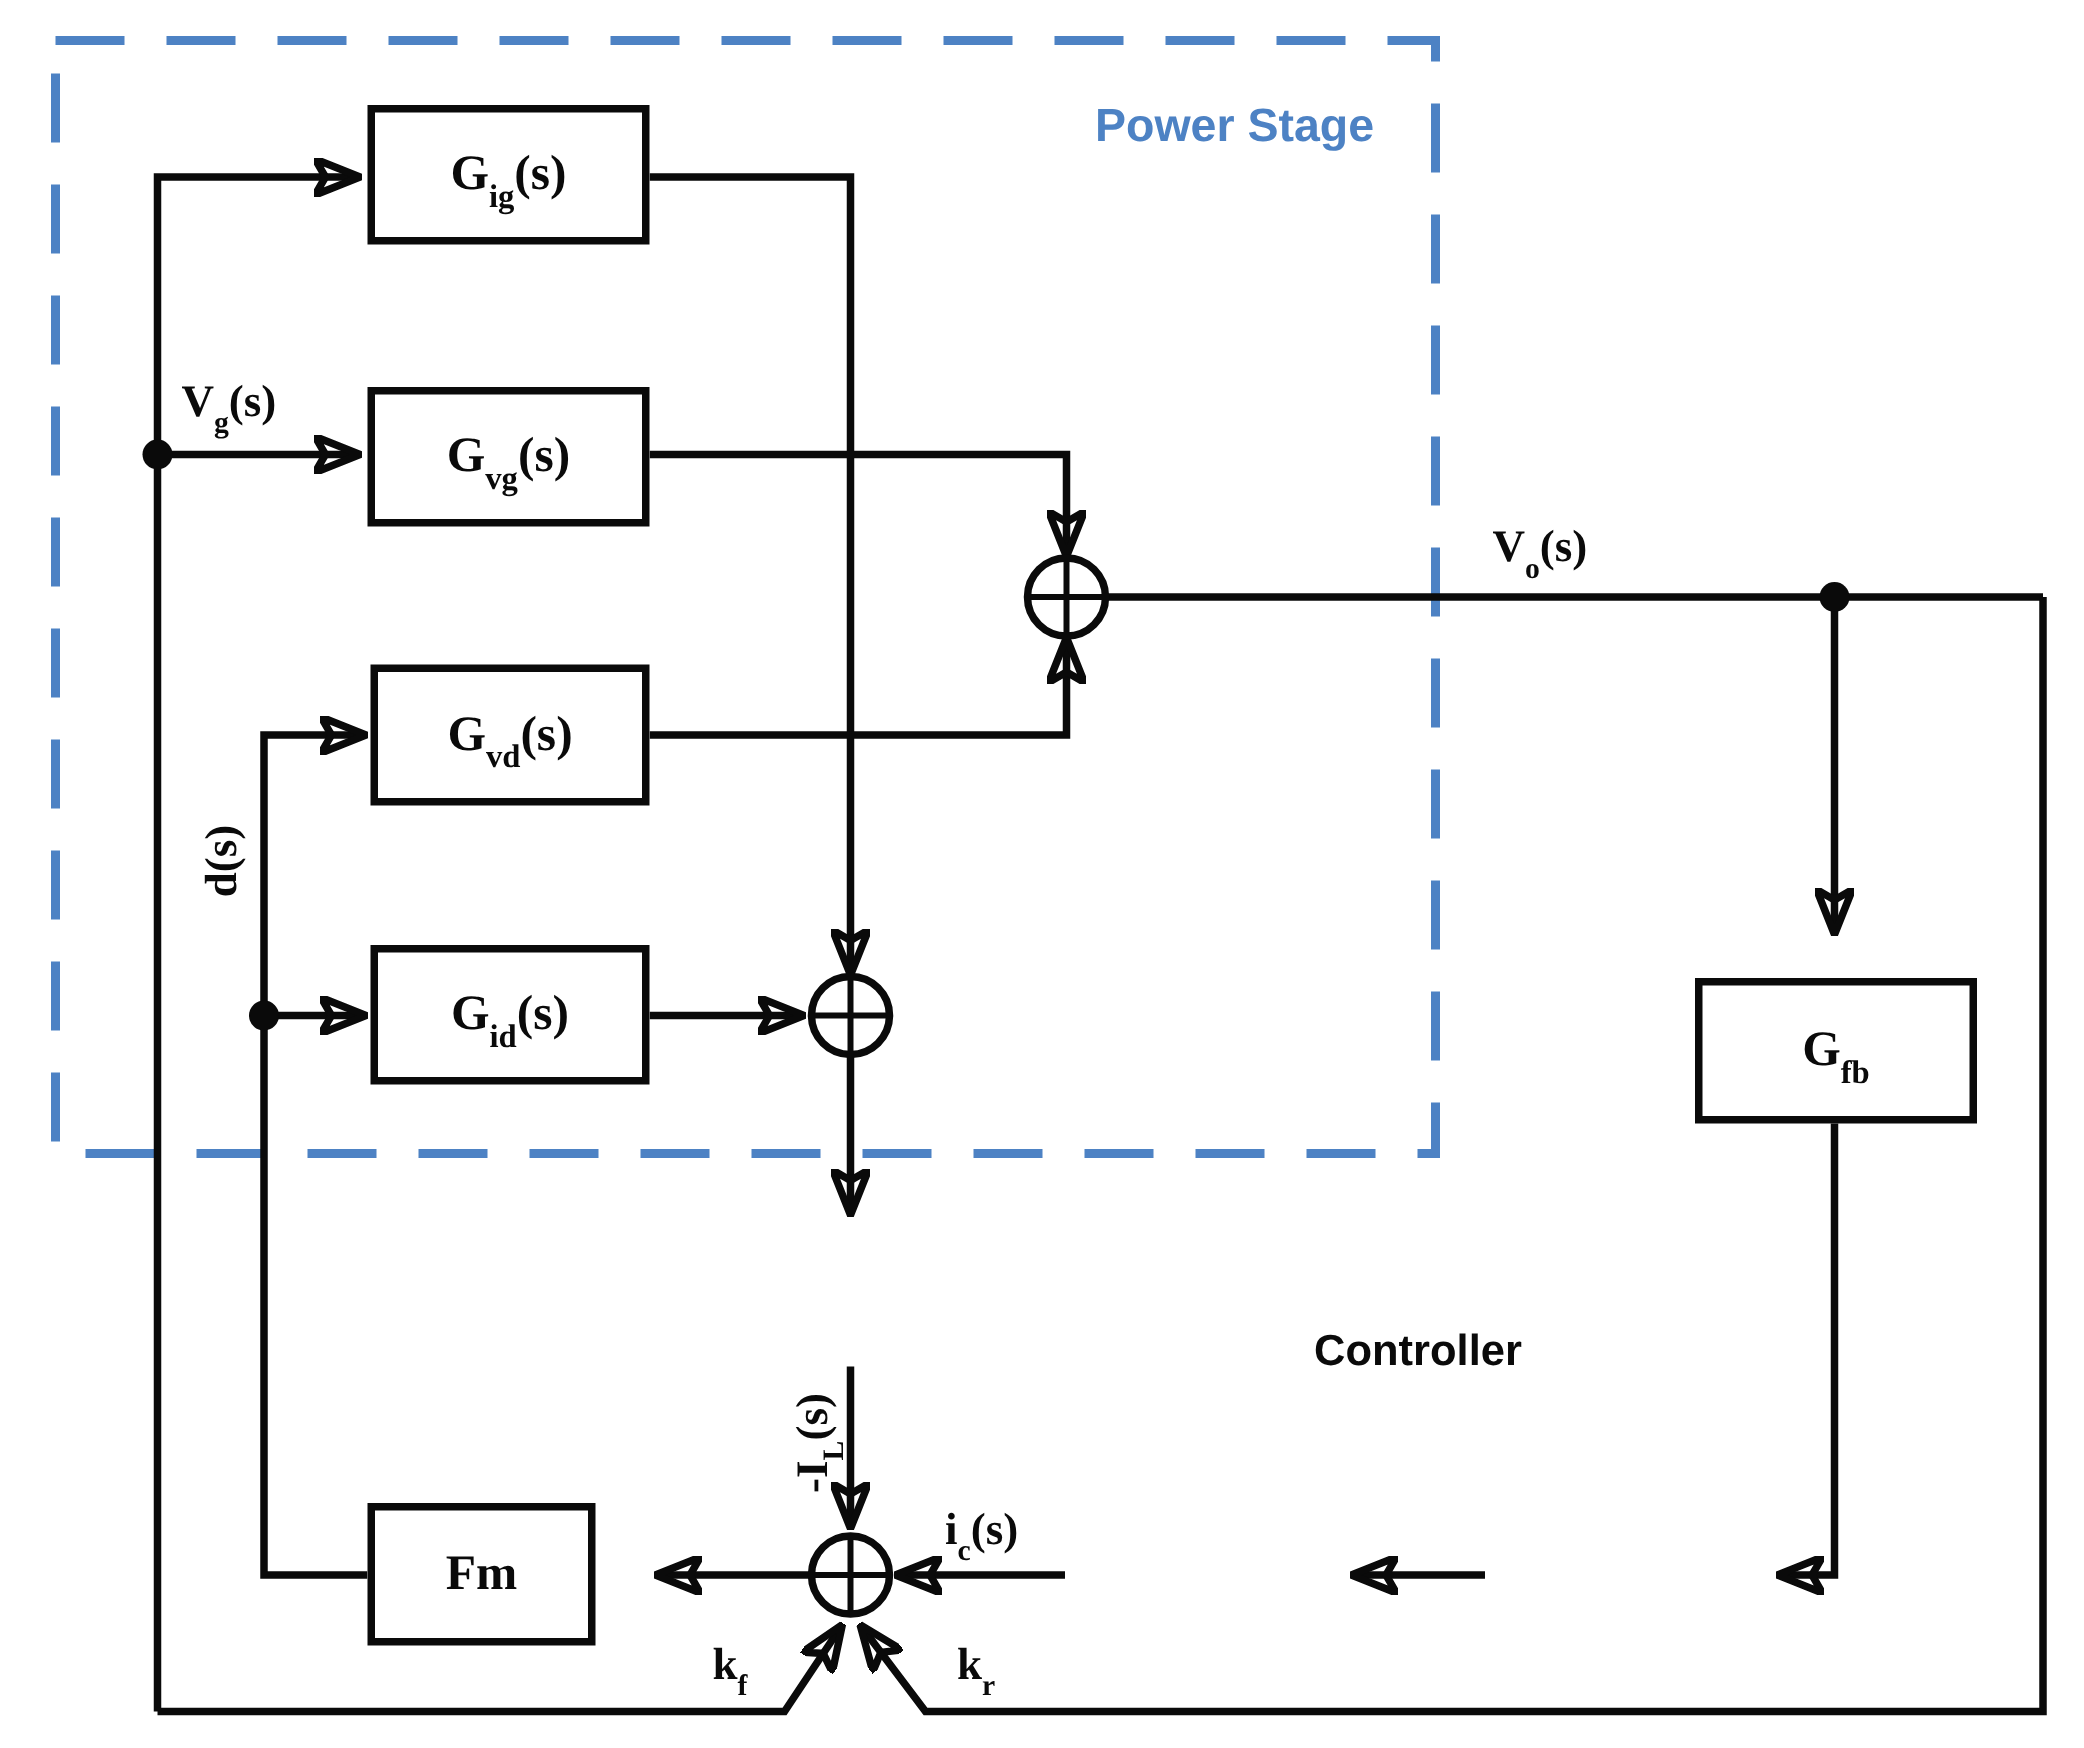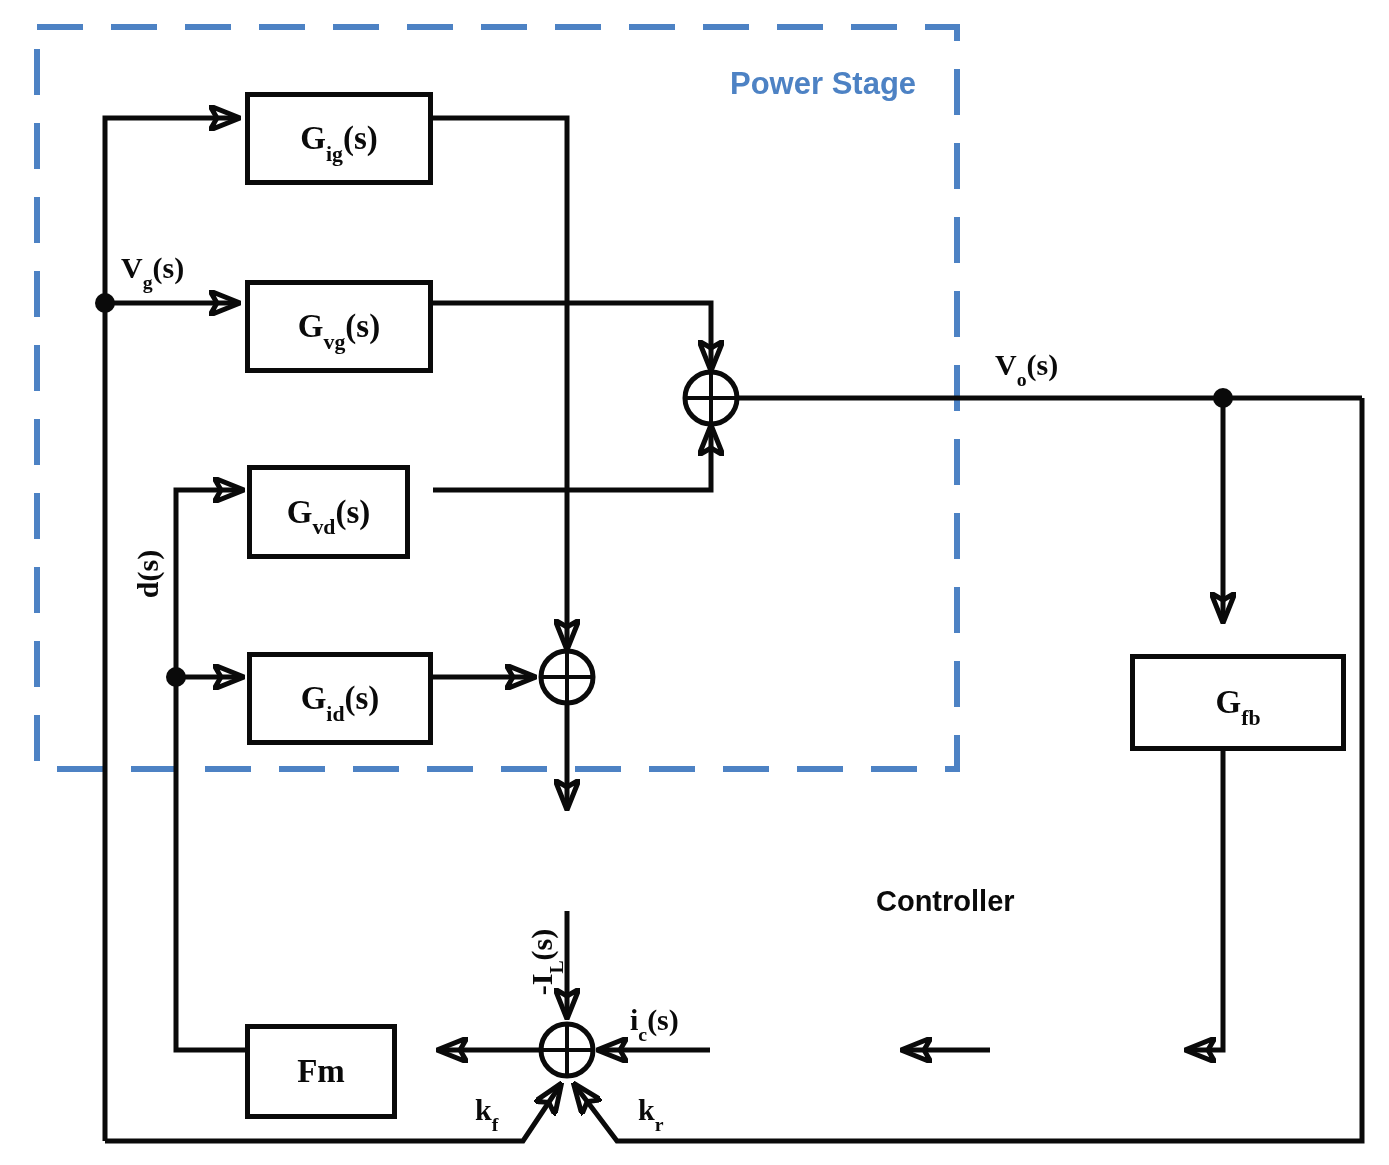--- a/index.html
+++ b/index.html
@@ -5,21 +5,21 @@
   html,body{margin:0;padding:0;background:#ffffff;}
   #stage{position:relative;width:1389px;height:1165px;background:#ffffff;overflow:hidden;
          font-family:"Liberation Serif", serif;}
   #wires{position:absolute;left:0;top:0;width:1389px;height:1165px;}
   #wires path, #wires polyline{stroke:#0a0a0a;stroke-width:5;fill:none;stroke-linejoin:miter;}
   #wires .cross{stroke-width:4;}
   #wires circle.sj{fill:#ffffff;stroke:#0a0a0a;stroke-width:5;}
   #wires circle.node{fill:#0a0a0a;stroke:none;}
   .block{position:absolute;box-sizing:border-box;border:5px solid #0a0a0a;background:#ffffff;
          display:flex;align-items:center;justify-content:center;
-         font-weight:bold;font-size:33px;color:#0a0a0a;margin-top:22px;}
+         font-weight:bold;font-size:33px;color:#0a0a0a;}
   .block .lbl{white-space:nowrap;}
   sub{font-size:0.66em;position:relative;bottom:-0.18em;line-height:0;}
   .sig{position:absolute;font-weight:bold;font-size:30px;color:#0a0a0a;white-space:nowrap;}
   .rot{transform:translate(-50%,-50%) rotate(-90deg);transform-origin:center center;}
   .zone-label{position:absolute;font-family:"Liberation Sans", sans-serif;font-weight:bold;white-space:nowrap;}
   #power-stage-label{font-size:31px;text-align:right;}
   #controller-label{font-size:29px;color:#0a0a0a;}
 </style>
 </head>
 <body>
@@ -88,30 +88,30 @@
     <circle class="node" cx="176" cy="677" r="10"></circle>
     <circle class="node" cx="1223" cy="398" r="10"></circle>
   </svg>
 
   <div class="block" style="left:245px;top:70px;width:188px;height:93px">
     <span class="lbl"><span>G</span><sub>ig</sub><span>(s)</span></span>
   </div>
   <div class="block" style="left:245px;top:258px;width:188px;height:93px">
     <span class="lbl"><span>G</span><sub>vg</sub><span>(s)</span></span>
   </div>
-  <div class="block" style="left:247px;top:443px;width:163px;height:94px">
+  <div class="block" style="left:247px;top:443px;width:186px;height:94px">
     <span class="lbl"><span>G</span><sub>vd</sub><span>(s)</span></span>
   </div>
   <div class="block" style="left:247px;top:630px;width:186px;height:93px">
     <span class="lbl"><span>G</span><sub>id</sub><span>(s)</span></span>
   </div>
   <div class="block" style="left:245px;top:1002px;width:152px;height:95px">
     <span class="lbl">Fm</span>
   </div>
-  <div class="block" style="left:1130px;top:632px;width:216px;height:97px">
+  <div class="block" style="left:1130px;top:652px;width:188px;height:97px">
     <span class="lbl"><span>G</span><sub>fb</sub><span></span></span>
   </div>
 
   <div class="zone-label" id="power-stage-label" style="left:730px;top:66px;color:#4d82c4">Power Stage</div>
   <div class="zone-label" id="controller-label" style="left:876px;top:885px">Controller</div>
 
   <div class="sig" style="left:121px;top:251px"><span>V</span><sub>g</sub><span>(s)</span></div>
 
   <div class="sig" style="left:995px;top:348px"><span>V</span><sub>o</sub><span>(s)</span></div>
 

